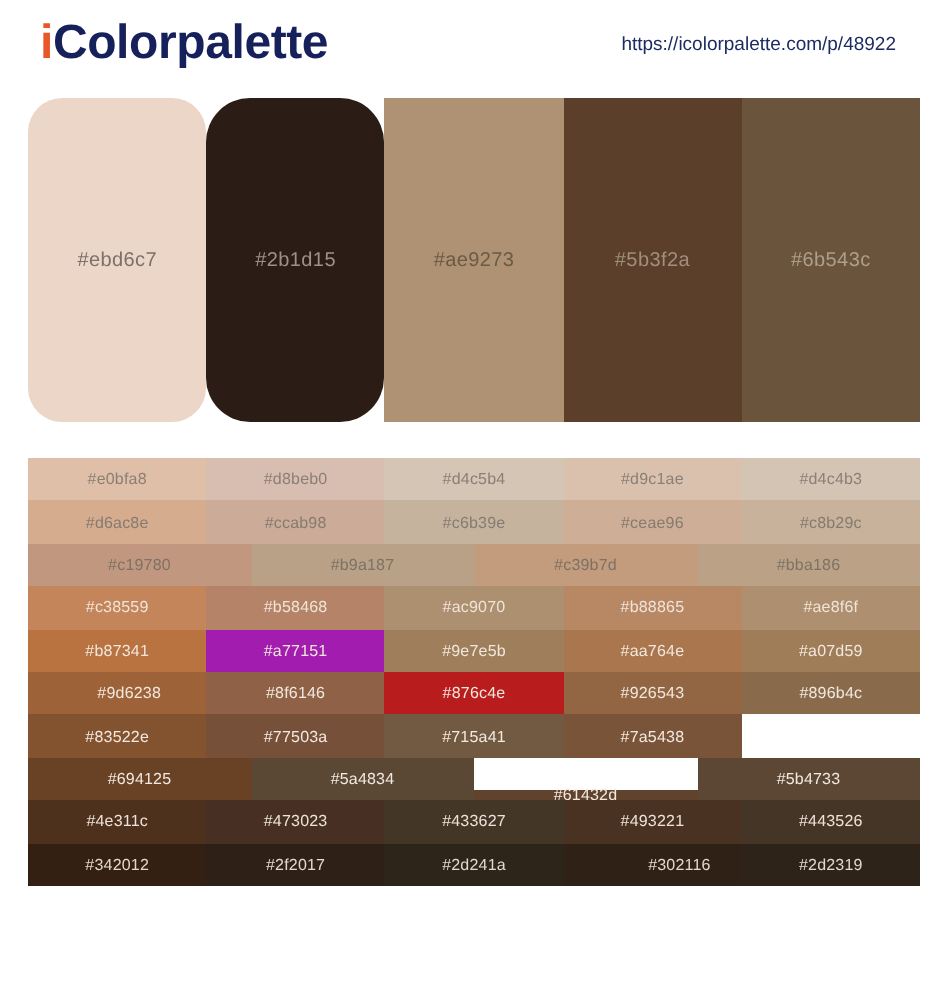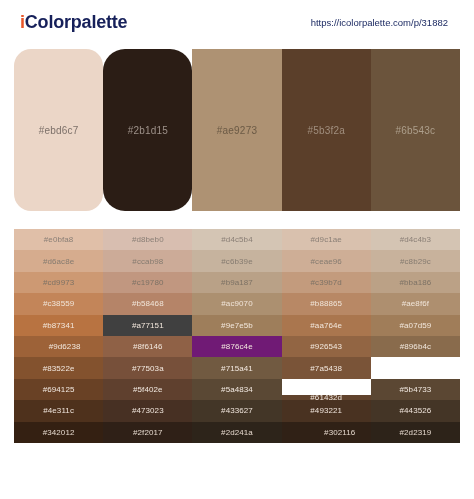--- a/index.html
+++ b/index.html
@@ -24,21 +24,21 @@
   
   .header {
     height: 44px;
     display: flex;
     align-items: center;
     padding: 0 16px 0 20px;
     box-sizing: border-box;
     background: #ffffff;
   }
   .brand {
-    font-size: 18px;
+    font-size: 24px;
     font-weight: bold;
     letter-spacing: -0.2px;
     color: #16205a;
     white-space: nowrap;
   }
   .brand .brand-i {
     color: #e8562a;
   }
   .header-url {
     margin-left: auto;
@@ -88,21 +88,21 @@
     white-space: nowrap;
   }
 </style>
 </head>
 <body>
 
 <div class="page">
 
   <div class="header">
     <div class="brand"><span class="brand-i">i</span><span>Colorpalette</span></div>
-    <div class="header-url">https://icolorpalette.com/p/31882</div>
+    <div class="header-url">https://icolorpalette.com/p/48922</div>
   </div>
 
   <div class="swatch-strip">
       <div class="swatch" style="background: rgb(235, 214, 199); border-radius: 17px;">
         <span class="swatch-label" style="color: rgb(124, 112, 105);">#ebd6c7</span>
       </div>
       <div class="swatch" style="background: rgb(43, 29, 21); border-radius: 22px;">
         <span class="swatch-label" style="color: rgb(157, 145, 137);">#2b1d15</span>
       </div>
       <div class="swatch" style="background: rgb(174, 146, 115);">
@@ -145,23 +145,20 @@
           <span class="grid-cell-label" style="color: rgb(133, 123, 112);">#c6b39e</span>
         </div>
         <div class="grid-cell" style="background: rgb(206, 174, 150);">
           <span class="grid-cell-label" style="color: rgb(133, 123, 112);">#ceae96</span>
         </div>
         <div class="grid-cell" style="background: rgb(200, 178, 156);">
           <span class="grid-cell-label" style="color: rgb(133, 123, 112);">#c8b29c</span>
         </div>
       </div>
       <div class="grid-row">
-        <div class="grid-cell" style="background: rgb(205, 153, 115);">
-          <span class="grid-cell-label" style="color: rgb(125, 114, 101);">#cd9973</span>
-        </div>
         <div class="grid-cell" style="background: rgb(193, 151, 128);">
           <span class="grid-cell-label" style="color: rgb(125, 114, 101);">#c19780</span>
         </div>
         <div class="grid-cell" style="background: rgb(185, 161, 135);">
           <span class="grid-cell-label" style="color: rgb(125, 114, 101);">#b9a187</span>
         </div>
         <div class="grid-cell" style="background: rgb(195, 155, 125);">
           <span class="grid-cell-label" style="color: rgb(125, 114, 101);">#c39b7d</span>
         </div>
         <div class="grid-cell" style="background: rgb(187, 161, 134);">
@@ -182,41 +179,41 @@
           <span class="grid-cell-label" style="color: rgb(240, 228, 216);">#b88865</span>
         </div>
         <div class="grid-cell" style="background: rgb(174, 143, 111);">
           <span class="grid-cell-label" style="color: rgb(240, 228, 216);">#ae8f6f</span>
         </div>
       </div>
       <div class="grid-row">
         <div class="grid-cell" style="background: rgb(184, 115, 65);">
           <span class="grid-cell-label" style="color: rgb(242, 231, 220);">#b87341</span>
         </div>
-        <div class="grid-cell" style="background: #404040; align-items: center;">
+        <div class="grid-cell" style="background: #a21caf; align-items: center;">
           <span class="grid-cell-label" style="color: rgb(242, 231, 220);">#a77151</span>
         </div>
         <div class="grid-cell" style="background: rgb(158, 126, 91);">
           <span class="grid-cell-label" style="color: rgb(242, 231, 220);">#9e7e5b</span>
         </div>
         <div class="grid-cell" style="background: rgb(170, 118, 78);">
           <span class="grid-cell-label" style="color: rgb(242, 231, 220);">#aa764e</span>
         </div>
         <div class="grid-cell" style="background: rgb(160, 125, 89);">
           <span class="grid-cell-label" style="color: rgb(242, 231, 220);">#a07d59</span>
         </div>
       </div>
       <div class="grid-row">
         <div class="grid-cell" style="background: rgb(157, 98, 56);">
           <span class="grid-cell-label" style="color: rgb(242, 232, 222); padding-left: 12px;">#9d6238</span>
         </div>
         <div class="grid-cell" style="background: rgb(143, 97, 70);">
           <span class="grid-cell-label" style="color: rgb(242, 232, 222);">#8f6146</span>
         </div>
-        <div class="grid-cell" style="background: #701a75;">
+        <div class="grid-cell" style="background: #b91c1c;">
           <span class="grid-cell-label" style="color: rgb(242, 232, 222);">#876c4e</span>
         </div>
         <div class="grid-cell" style="background: rgb(146, 101, 67);">
           <span class="grid-cell-label" style="color: rgb(242, 232, 222);">#926543</span>
         </div>
         <div class="grid-cell" style="background: rgb(137, 107, 76);">
           <span class="grid-cell-label" style="color: rgb(242, 232, 222);">#896b4c</span>
         </div>
       </div>
       <div class="grid-row">
@@ -233,23 +230,20 @@
           <span class="grid-cell-label" style="color: rgb(243, 233, 224);">#7a5438</span>
         </div>
         <div class="grid-cell" style="background: rgb(114, 89, 64); margin-top: 33px;">
           <span class="grid-cell-label" style="color: rgb(243, 233, 224);">#725940</span>
         </div>
       </div>
       <div class="grid-row">
         <div class="grid-cell" style="background: rgb(105, 65, 37);">
           <span class="grid-cell-label" style="color: rgb(242, 233, 225);">#694125</span>
         </div>
-        <div class="grid-cell" style="background: rgb(95, 64, 46);">
-          <span class="grid-cell-label" style="color: rgb(242, 233, 225);">#5f402e</span>
-        </div>
         <div class="grid-cell" style="background: rgb(90, 72, 52);">
           <span class="grid-cell-label" style="color: rgb(242, 233, 225);">#5a4834</span>
         </div>
         <div class="grid-cell" style="background: rgb(97, 67, 45); margin-top: 16px;">
           <span class="grid-cell-label" style="color: rgb(242, 233, 225);">#61432d</span>
         </div>
         <div class="grid-cell" style="background: rgb(91, 71, 51);">
           <span class="grid-cell-label" style="color: rgb(242, 233, 225);">#5b4733</span>
         </div>
       </div>

